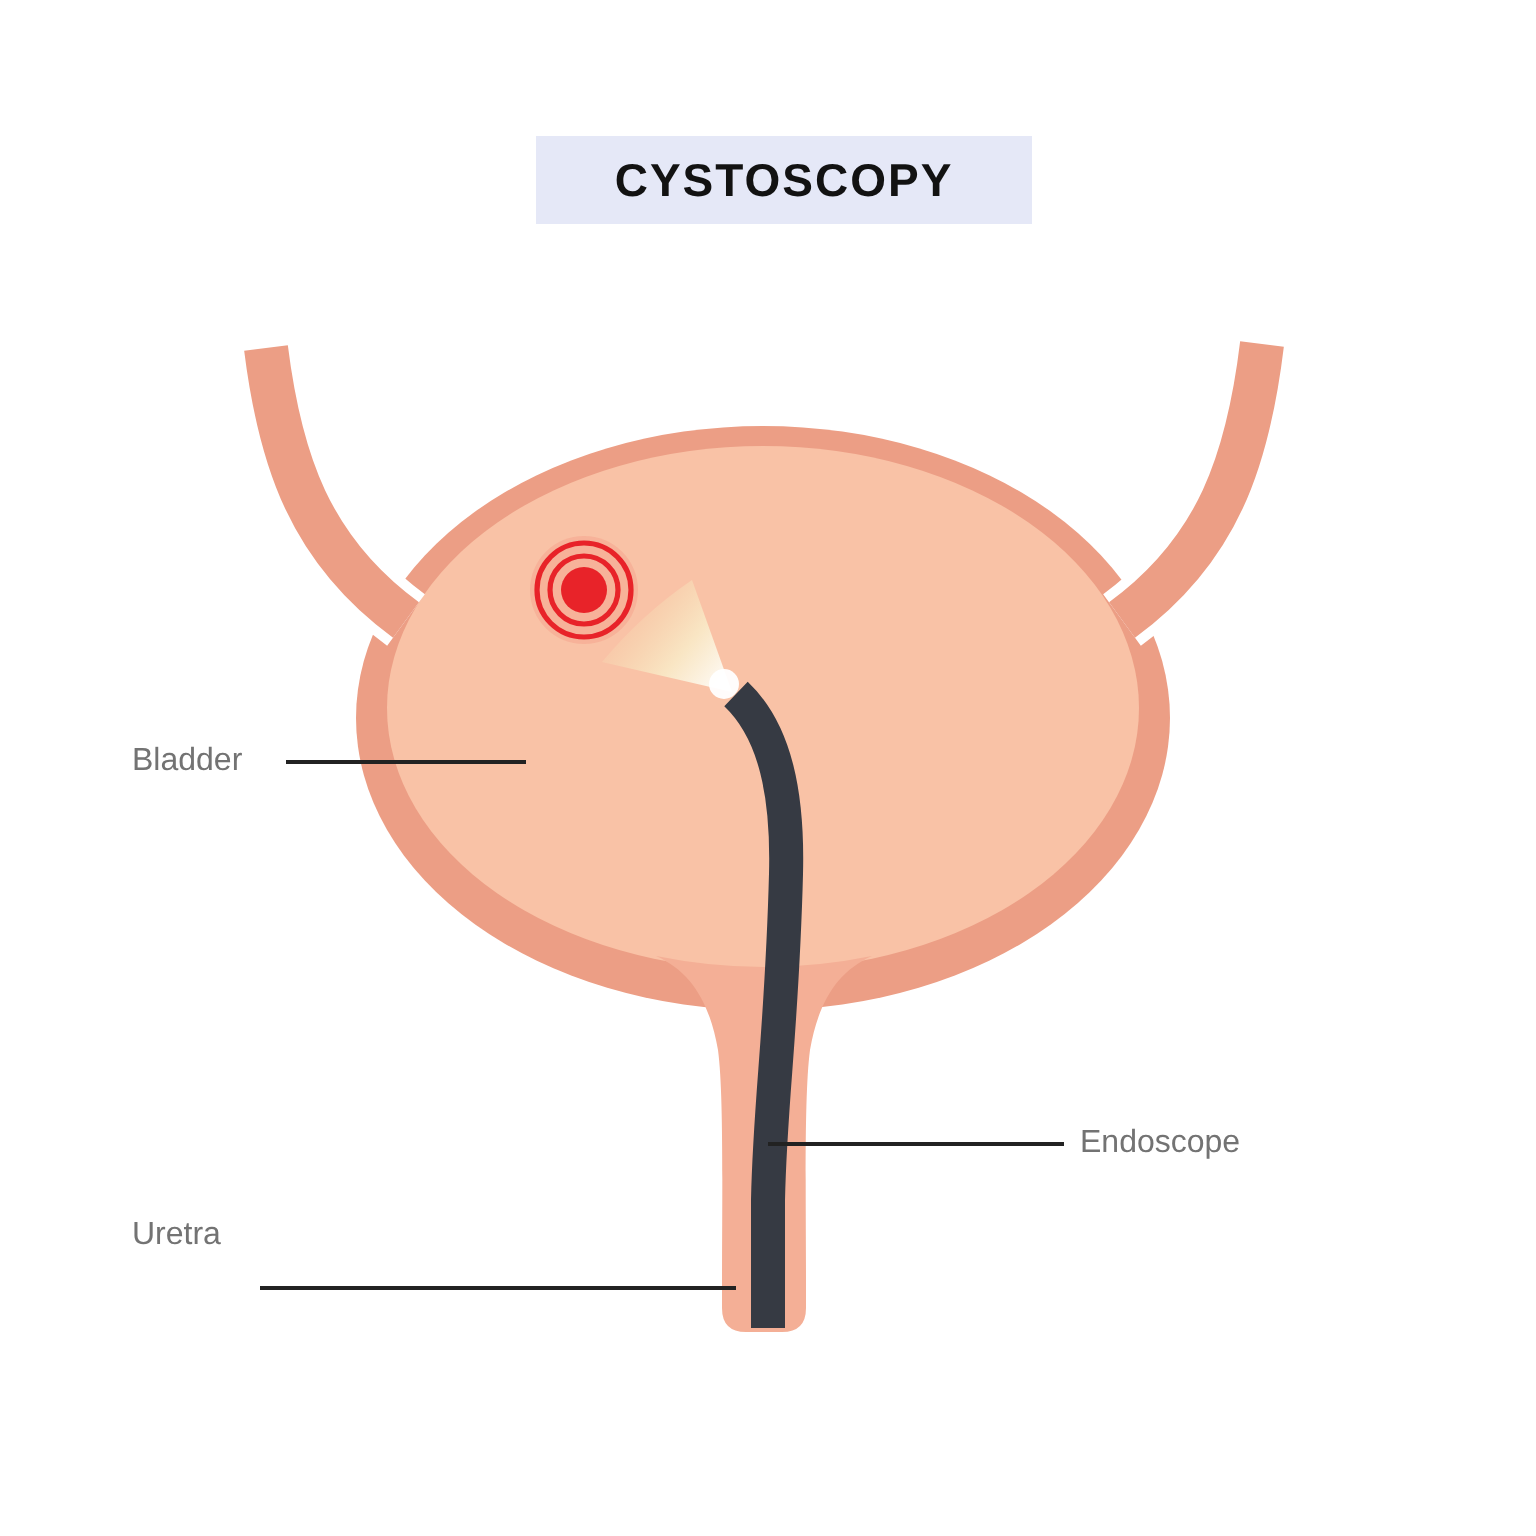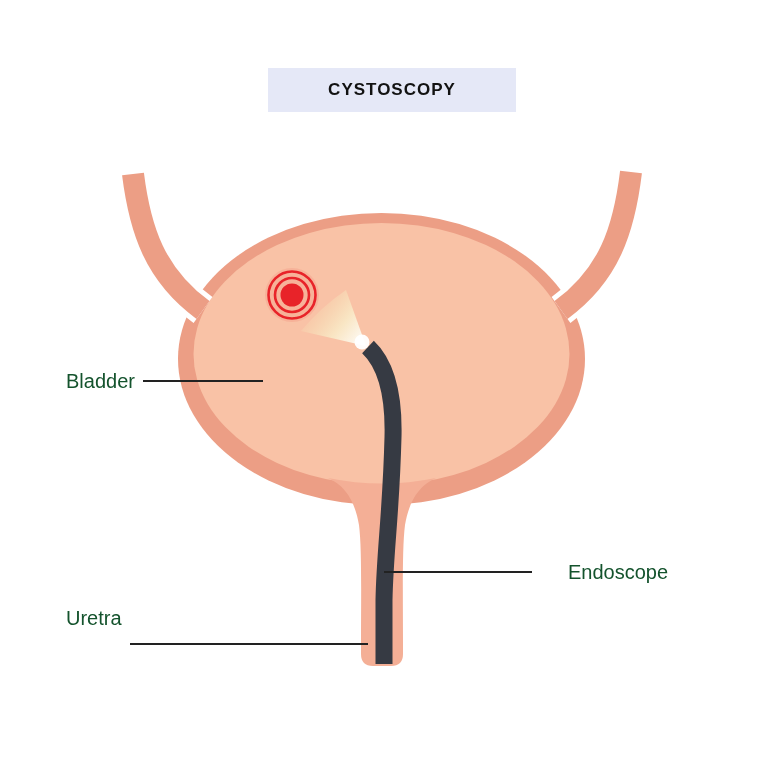--- a/index.html
+++ b/index.html
@@ -9,29 +9,29 @@
     background:#ffffff;
     font-family:"Liberation Sans","DejaVu Sans",sans-serif;
     overflow:hidden;
   }
   #diagram-svg{position:absolute;left:0;top:0;}
   .title-box{
     position:absolute;
     left:268px;top:68px;width:248px;height:44px;
     background:#e5e8f7;
     display:flex;align-items:center;justify-content:center;
-    font-weight:bold;font-size:17px;letter-spacing:1px;color:#121212;
+    font-weight:bold;font-size:23px;letter-spacing:1px;color:#121212;
   }
   .label{
     position:absolute;
-    font-size:20px;color:#14532d;line-height:22px;
+    font-size:16px;color:#737373;line-height:22px;
     white-space:nowrap;
   }
   .label-bladder{left:66px;top:370px;}
-  .label-endoscope{left:568px;top:561px;}
+  .label-endoscope{left:540px;top:561px;}
   .label-uretra{left:66px;top:607px;}
 </style>
 </head>
 <body>
 
 <div id="stage">
 
   <svg id="diagram-svg" width="768" height="768" viewBox="0 0 768 768">
     <defs>
       <linearGradient id="beamGrad" gradientUnits="userSpaceOnUse" x1="364" y1="344" x2="314" y2="304">

